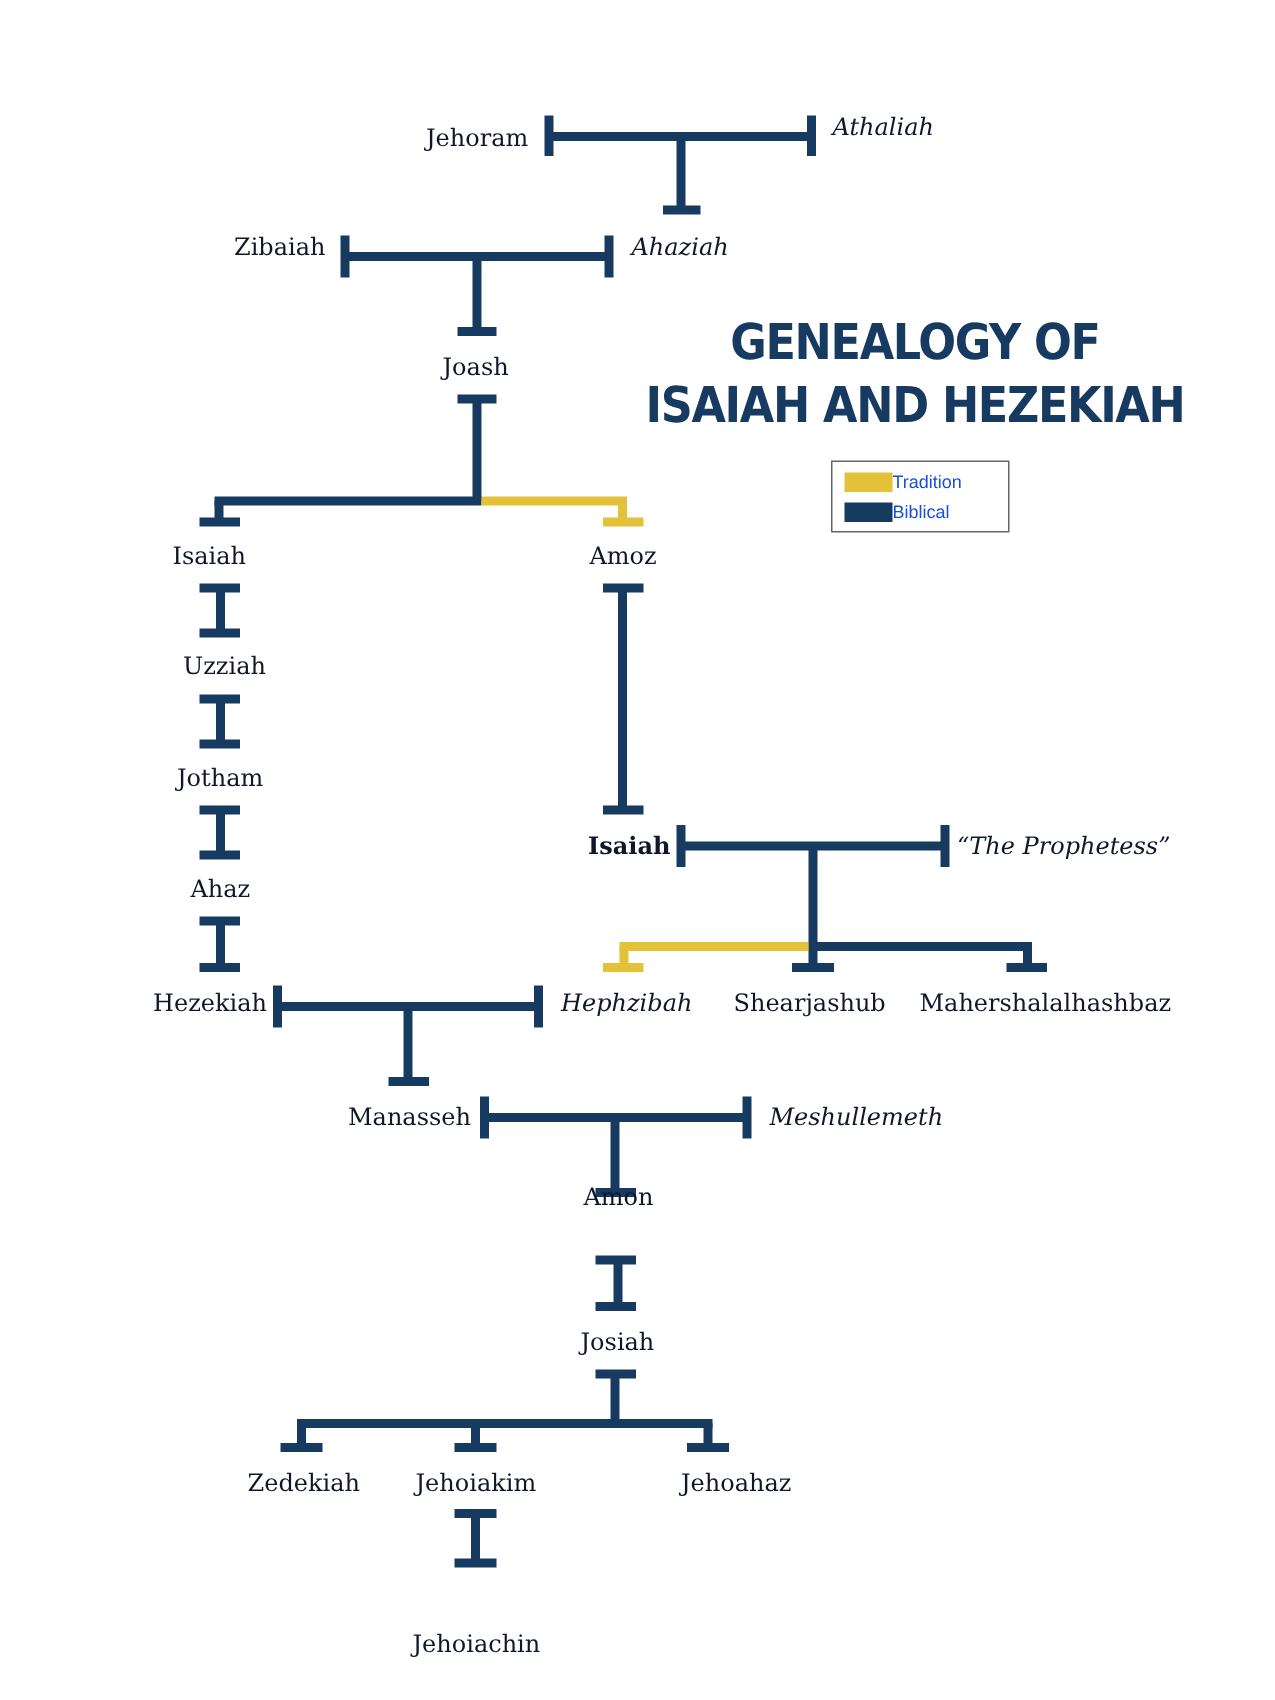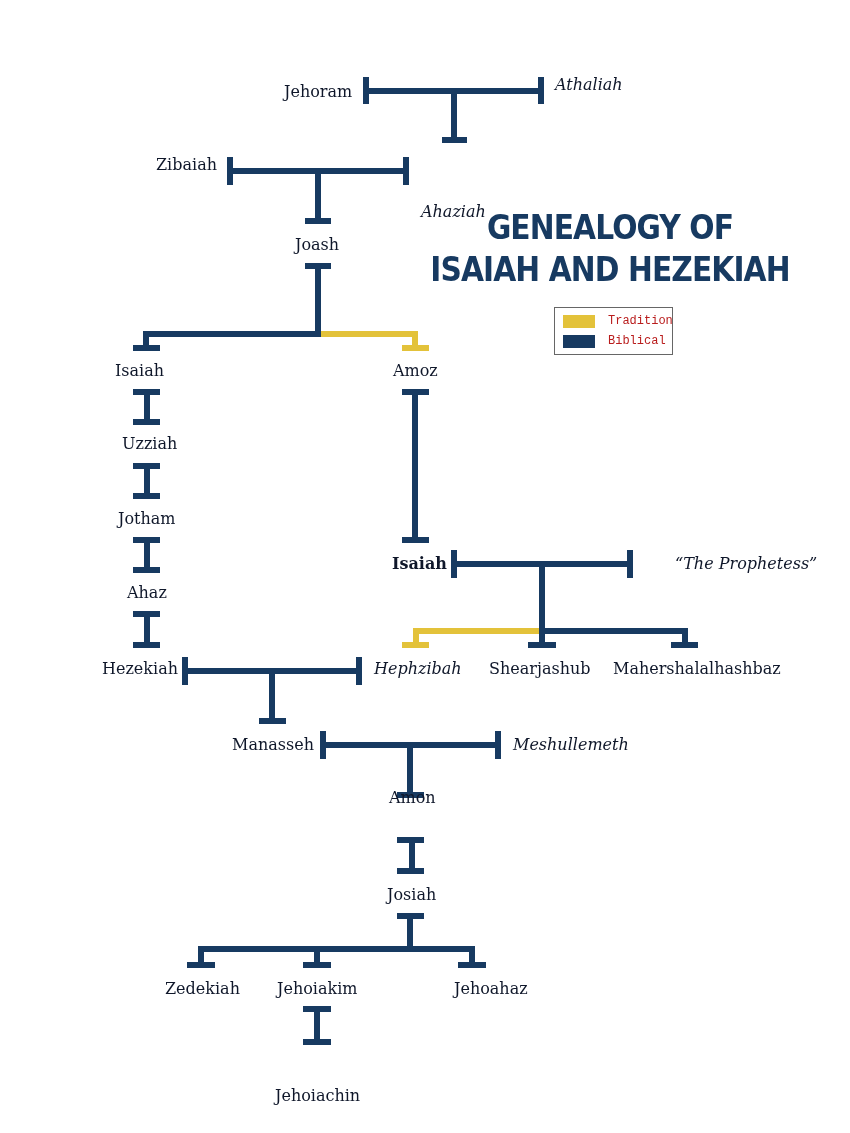--- a/index.html
+++ b/index.html
@@ -4,21 +4,21 @@
 <style>
   html,body{margin:0;padding:0;background:#ffffff;}
   #stage{position:relative;width:850px;height:1133px;overflow:hidden;background:#ffffff;}
   svg.lines{position:absolute;left:0;top:0;}
   .name{position:absolute;font-family:"DejaVu Serif","Liberation Serif",serif;font-size:16px;color:#0f172a;white-space:nowrap;line-height:20px;}
   .name.it{font-style:italic;}
   .title{position:absolute;left:405px;top:207px;width:410px;text-align:center;font-family:"DejaVu Sans","Liberation Sans",sans-serif;font-weight:bold;font-size:33px;line-height:42px;color:#173a61;letter-spacing:-1px;transform:scaleX(0.9);transform-origin:center;}
   .legend{position:absolute;left:554px;top:307px;width:117px;height:46px;border:1.5px solid #666;background:#fff;}
   .legend .row{position:absolute;left:8px;display:flex;align-items:center;}
   .legend .sw{width:32px;height:13px;}
-  .legend .lab{margin-left:13px;font-family:Liberation Mono, monospace;font-size:12px;color:#b91c1c;}
+  .legend .lab{font-family:Liberation Sans, sans-serif;font-size:12px;color:#1d4ed8;}
 </style>
 </head>
 <body>
 
 <div id="stage">
 
   <svg class="lines" width="850" height="1133">
     <g stroke="#173a61" stroke-width="6" fill="none" stroke-linecap="butt">
 
       <line x1="366" y1="91" x2="541" y2="91"></line>
@@ -119,29 +119,29 @@
     </div>
     <div class="row" style="top:26px;">
       <div class="sw" style="background:#173a61;"></div>
       <span class="lab">Biblical</span>
     </div>
   </div>
 
   <span class="name" style="left:284px;top:82px;">Jehoram</span>
   <span class="name it" style="left:555px;top:75px;">Athaliah</span>
   <span class="name" style="left:156px;top:155px;">Zibaiah</span>
-  <span class="name it" style="left:421px;top:155px;margin-top:47px;">Ahaziah</span>
+  <span class="name it" style="left:421px;top:155px;">Ahaziah</span>
   <span class="name" style="left:295px;top:235px;">Joash</span>
   <span class="name" style="left:115px;top:361px;">Isaiah</span>
   <span class="name" style="left:393px;top:361px;">Amoz</span>
   <span class="name" style="left:122px;top:434px;">Uzziah</span>
   <span class="name" style="left:118px;top:509px;">Jotham</span>
   <span class="name" style="left:127px;top:583px;">Ahaz</span>
   <span class="name" style="left:392px;top:554px;font-weight:bold;">Isaiah</span>
-  <span class="name it" style="left:675px;top:554px;">“The Prophetess”</span>
+  <span class="name it" style="left:638px;top:554px;">“The Prophetess”</span>
   <span class="name" style="left:102px;top:659px;">Hezekiah</span>
   <span class="name it" style="left:374px;top:659px;">Hephzibah</span>
   <span class="name" style="left:489px;top:659px;">Shearjashub</span>
   <span class="name" style="left:613px;top:659px;">Mahershalalhashbaz</span>
   <span class="name" style="left:232px;top:735px;">Manasseh</span>
   <span class="name it" style="left:513px;top:735px;">Meshullemeth</span>
   <span class="name" style="left:389px;top:788px;">Amon</span>
   <span class="name" style="left:387px;top:885px;">Josiah</span>
   <span class="name" style="left:165px;top:979px;">Zedekiah</span>
   <span class="name" style="left:277px;top:979px;">Jehoiakim</span>

